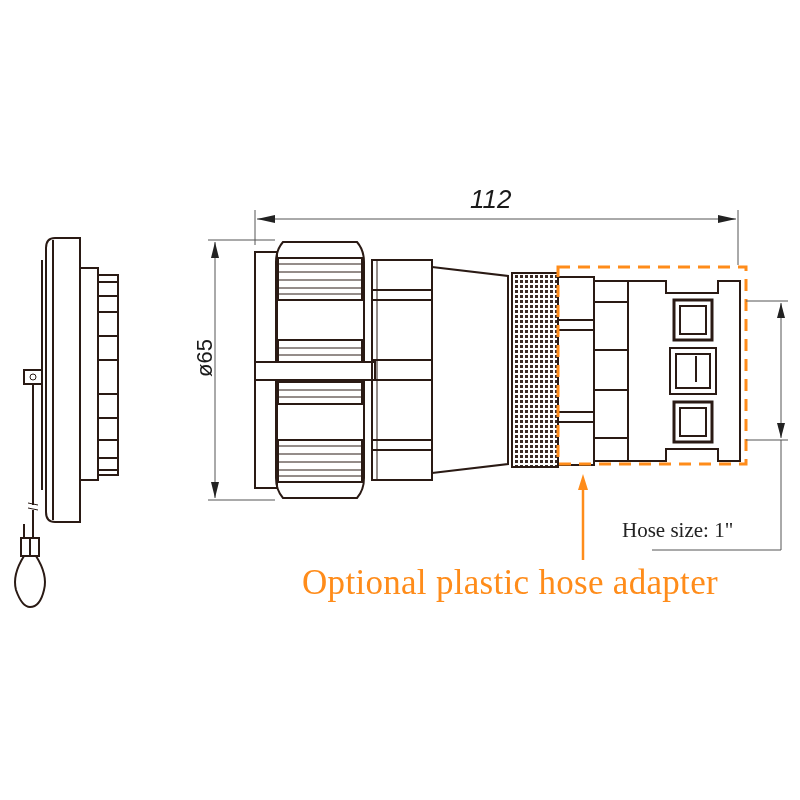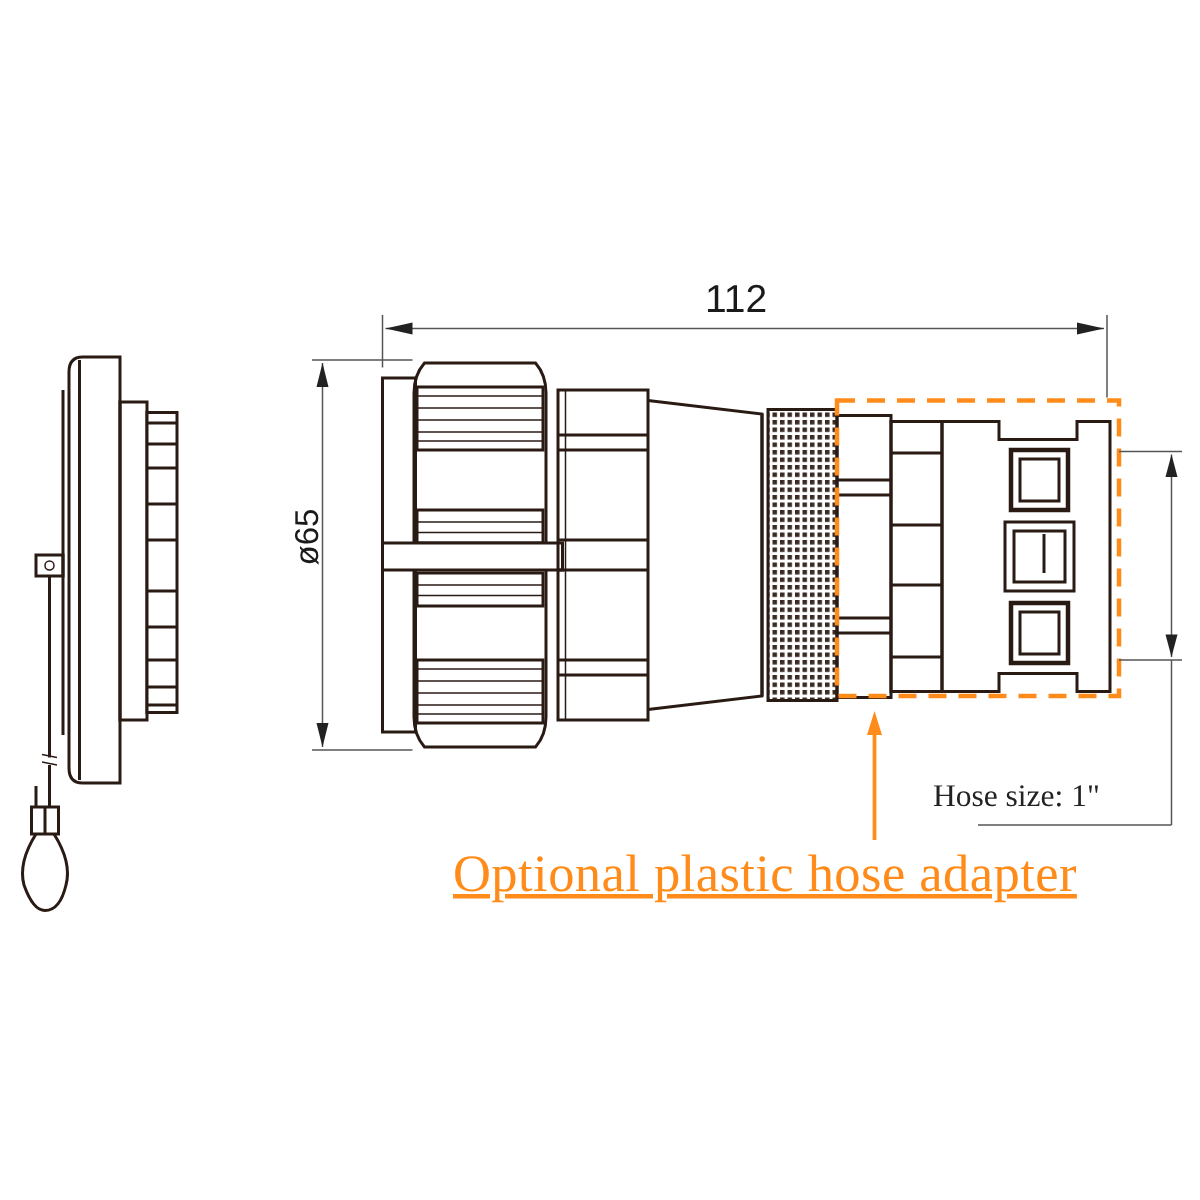--- a/index.html
+++ b/index.html
@@ -4,24 +4,24 @@
 <style>
   html, body { margin: 0; padding: 0; background: #ffffff; }
   body { width: 800px; height: 800px; position: relative; overflow: hidden; }
   svg { position: absolute; left: 0; top: 0; }
   .ln { stroke: #2a1a14; fill: none; stroke-width: 2; }
   .thin { stroke: #2a1a14; fill: none; stroke-width: 1; }
   .dim { stroke: #555; fill: none; stroke-width: 1; }
   .orange { stroke: #ff8c1a; fill: none; stroke-width: 3; stroke-dasharray: 12 8; }
   .lbl-dim { position: absolute; font-family: "Liberation Sans", sans-serif; color: #1a1a1a; }
   .lbl-serif { position: absolute; font-family: "Liberation Serif", serif; }
-  #dim-112 { left: 470px; top: 184px; font-size: 26px; }
+  #dim-112 { left: 470px; top: 184px; font-size: 26px; font-style: italic; }
   #dim-65 { left: 175px; top: 345px; font-size: 22px; transform: rotate(-90deg); transform-origin: center; width: 60px; text-align:center; }
   #hose-size { left: 622px; top: 518px; font-size: 21px; color: #222; }
-  #adapter-label { left: 302px; top: 563px; font-size: 35px; color: #ff8c1a; letter-spacing: 0.3px; text-decoration: underline; }
+  #adapter-label { left: 302px; top: 563px; font-size: 35px; color: #ff8c1a; letter-spacing: 0.3px; }
 </style>
 </head>
 <body>
 
 <svg width="800" height="800" viewBox="0 0 800 800">
 
   <g>
 
     <path class="ln" d="M55 238 L80 238 L80 522 L55 522 Q46 522 46 512 L46 248 Q46 238 55 238 Z"></path>
     <line class="ln" x1="53" y1="240" x2="53" y2="520"></line>

